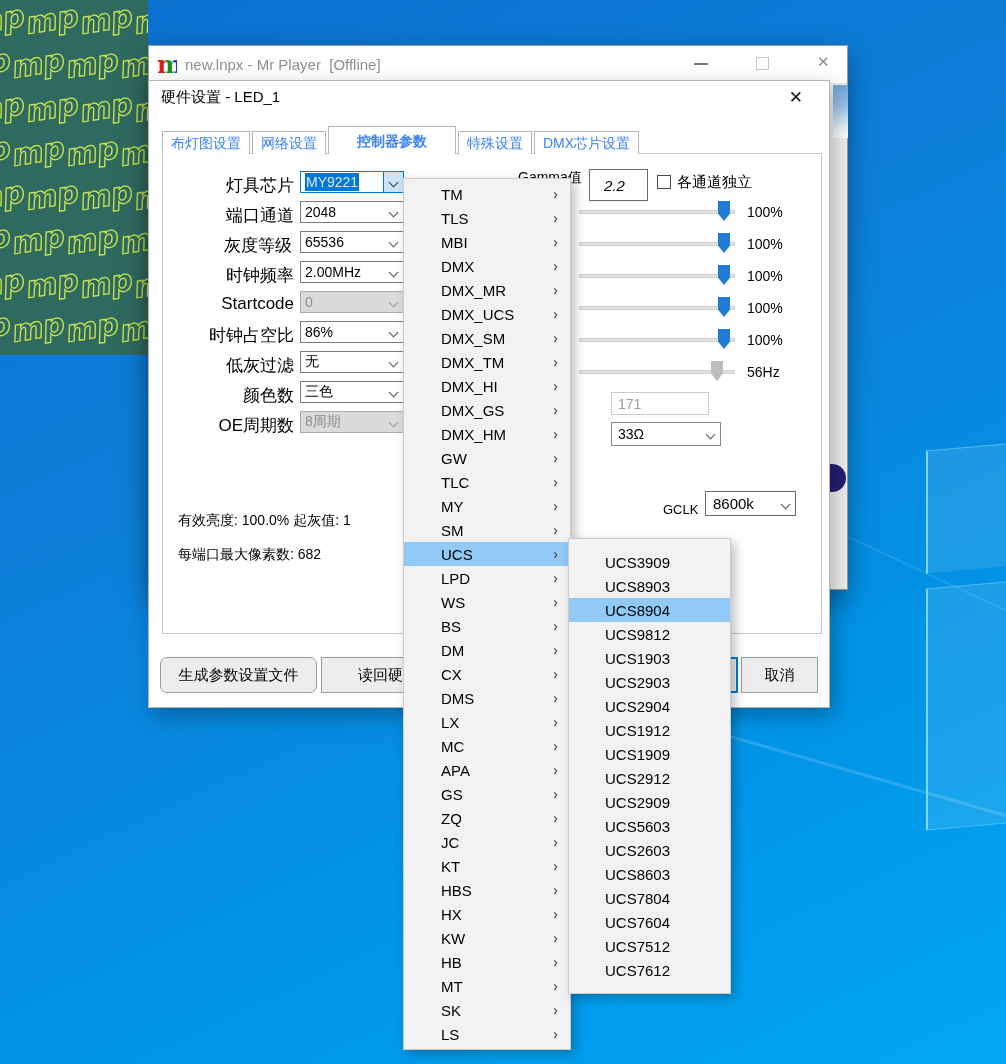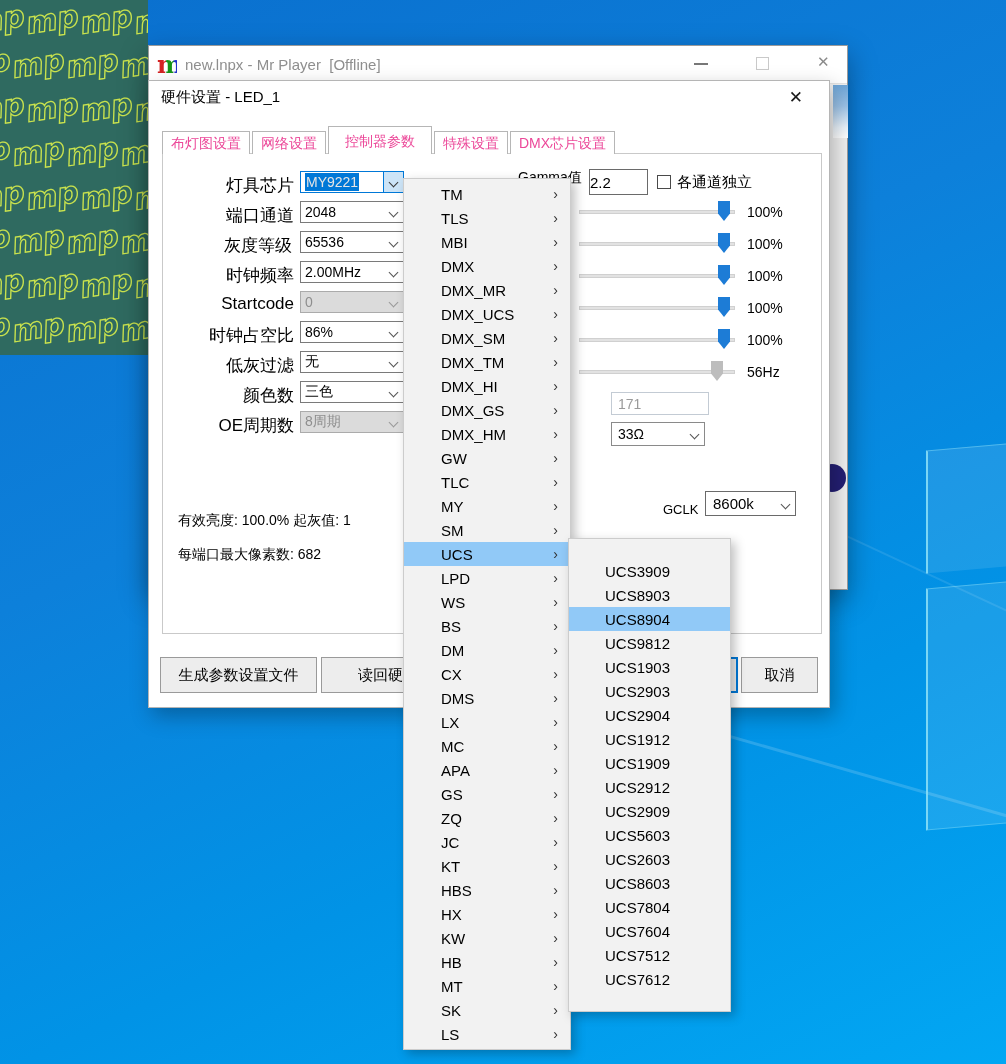--- a/index.html
+++ b/index.html
@@ -27,65 +27,65 @@
   .strip-blue{position:absolute;left:684px;top:1px;width:15px;height:53px;
     background:linear-gradient(180deg,#6ea6d8,#9cc3e8 40%,#eaf3fb 80%,#ffffff);}
   .strip-dot{position:absolute;left:669px;top:380px;width:28px;height:28px;border-radius:50%;background:#241f74;}
   
   .dialog{position:absolute;left:148px;top:80px;width:682px;height:628px;background:#ffffff;
     border:1px solid #b5b5b5;box-sizing:border-box;box-shadow:4px 8px 20px rgba(0,0,0,.28);z-index:2;}
   .dlg-titlebar{height:33px;display:flex;align-items:center;padding:0 26px 0 12px;font-size:15px;color:#000;}
   .dlg-close{margin-left:auto;font-size:17px;color:#1a1a1a;}
   .tabbar{position:absolute;left:13px;top:45px;height:28px;display:flex;align-items:flex-end;font-size:14px;z-index:3;}
   .tab{box-sizing:border-box;height:23px;padding:3px 8px 0;margin-right:2px;background:#ffffff;
-    border:1px solid #b6b6b6;border-bottom:none;color:#ec4899;}
-  .tab.active{height:28px;padding:6px 16px 0;font-weight:normal;}
+    border:1px solid #b6b6b6;border-bottom:none;color:#3b82f6;}
+  .tab.active{height:28px;padding:6px 28px 0;font-weight:bold;}
   .panel{position:absolute;left:13px;top:72px;width:660px;height:481px;border:1px solid #c9c9c9;box-sizing:border-box;}
   
   .f-label{position:absolute;width:118px;text-align:right;font-size:17px;color:#000;}
   .combo{position:absolute;left:151px;width:104px;height:22px;box-sizing:border-box;border:1px solid #7a7a7a;
     background:#fff;font-size:14px;display:flex;align-items:center;padding-left:4px;color:#000;}
   .combo.disabled{background:#dbdbdb;color:#8e8e8e;border-color:#ababab;}
   .combo.focused{border:1px solid #0078d7;}
   .combo .sel{background:#0078d7;color:#e5e5e5;padding:1px 1px;}
   .chev{position:absolute;right:6px;top:7px;width:6px;height:6px;border-right:1.4px solid #555;border-bottom:1.4px solid #555;transform:rotate(45deg);}
   .combo.disabled .chev{border-color:#9a9a9a;}
   .dd-btn{position:absolute;right:0;top:0;width:19px;height:100%;background:#cce4f7;border-left:1px solid #0078d7;}
   .dd-btn .chev{right:6px;top:7px;border-color:#3a3a3a;}
   
   .gamma-label{position:absolute;left:369px;top:88px;font-size:14px;}
-  .gamma-input{position:absolute;left:440px;top:88px;width:59px;height:26px;box-sizing:border-box;border:1px solid #6a6a6a;
-    font-size:15px;display:flex;align-items:center;padding-left:0;background:#fff;}
+  .gamma-input{position:absolute;left:440px;top:88px;width:59px;height:32px;box-sizing:border-box;border:1px solid #6a6a6a;
+    font-size:15px;display:flex;align-items:center;padding-left:14px;background:#fff;font-style:italic;}
   .chk{position:absolute;left:508px;top:94px;width:14px;height:14px;box-sizing:border-box;border:1px solid #4a4a4a;background:#fff;}
   .chk-label{position:absolute;left:528px;top:92px;font-size:15px;}
   .sl-track{position:absolute;left:430px;width:156px;height:4px;background:#e2e2e2;border:1px solid #d0d0d0;box-sizing:border-box;}
   .sl-thumb{position:absolute;width:12px;height:20px;clip-path:polygon(0 0,100% 0,100% 62%,50% 100%,0 62%);}
   .sl-thumb.blue{background:#1d7cd6;}
   .sl-thumb.gray{background:#bdbdbd;}
   .sl-val{position:absolute;left:598px;font-size:14px;color:#000;}
   .cur-input{position:absolute;left:462px;top:311px;width:98px;height:23px;box-sizing:border-box;border:1px solid #c3cbd4;
     font-size:14px;color:#9a9a9a;display:flex;align-items:center;padding-left:6px;background:#fff;}
-  .imp-combo{position:absolute;left:462px;top:341px;width:94px;height:24px;box-sizing:border-box;border:1px solid #8a8a8a;
+  .imp-combo{position:absolute;left:462px;top:341px;width:110px;height:24px;box-sizing:border-box;border:1px solid #8a8a8a;
     background:#fff;font-size:14px;display:flex;align-items:center;padding-left:6px;}
   .gclk-label{position:absolute;left:514px;top:421px;font-size:13px;}
   .gclk-combo{position:absolute;left:556px;top:410px;width:91px;height:25px;box-sizing:border-box;border:1px solid #6a6a6a;
     background:#fff;font-size:15px;display:flex;align-items:center;padding-left:7px;}
   .info-line{position:absolute;left:29px;font-size:14px;color:#000;}
   
   .btn{position:absolute;top:576px;height:36px;box-sizing:border-box;background:#ededed;border:1px solid #9a9a9a;
     font-size:15px;display:flex;align-items:center;justify-content:center;color:#000;}
-  .btn.gen{left:11px;width:157px;}
+  .btn.gen{left:11px;width:157px;border-radius:7px;}
   .btn.readback{left:172px;width:156px;justify-content:flex-start;padding-left:36px;}
   .btn.hidden-default{left:492px;width:97px;border:2px solid #0078d7;}
   .btn.cancel{left:592px;width:77px;}
   
   .menu{position:absolute;left:403px;top:178px;width:168px;box-sizing:border-box;background:#f2f2f2;
     border:1px solid #cccccc;box-shadow:4px 4px 10px rgba(0,0,0,.25);padding:3px 0;z-index:10;}
   .submenu{position:absolute;left:568px;top:538px;width:163px;box-sizing:border-box;background:#f2f2f2;
-    border:1px solid #cccccc;box-shadow:4px 4px 10px rgba(0,0,0,.25);padding:20px 0;z-index:11;}
+    border:1px solid #cccccc;box-shadow:4px 4px 10px rgba(0,0,0,.25);padding:11px 0;z-index:11;}
   .menu-item{height:24px;display:flex;align-items:center;font-size:15px;padding:0 12px 0 37px;color:#000;}
   .submenu .menu-item{padding-left:36px;}
   .menu-item.hl{background:#91c9f7;}
   .menu-item .arrow{margin-left:auto;font-size:14px;color:#333;}
 </style>
 </head>
 <body>
 
 <div id="screen">
   <div class="beam1"></div>

